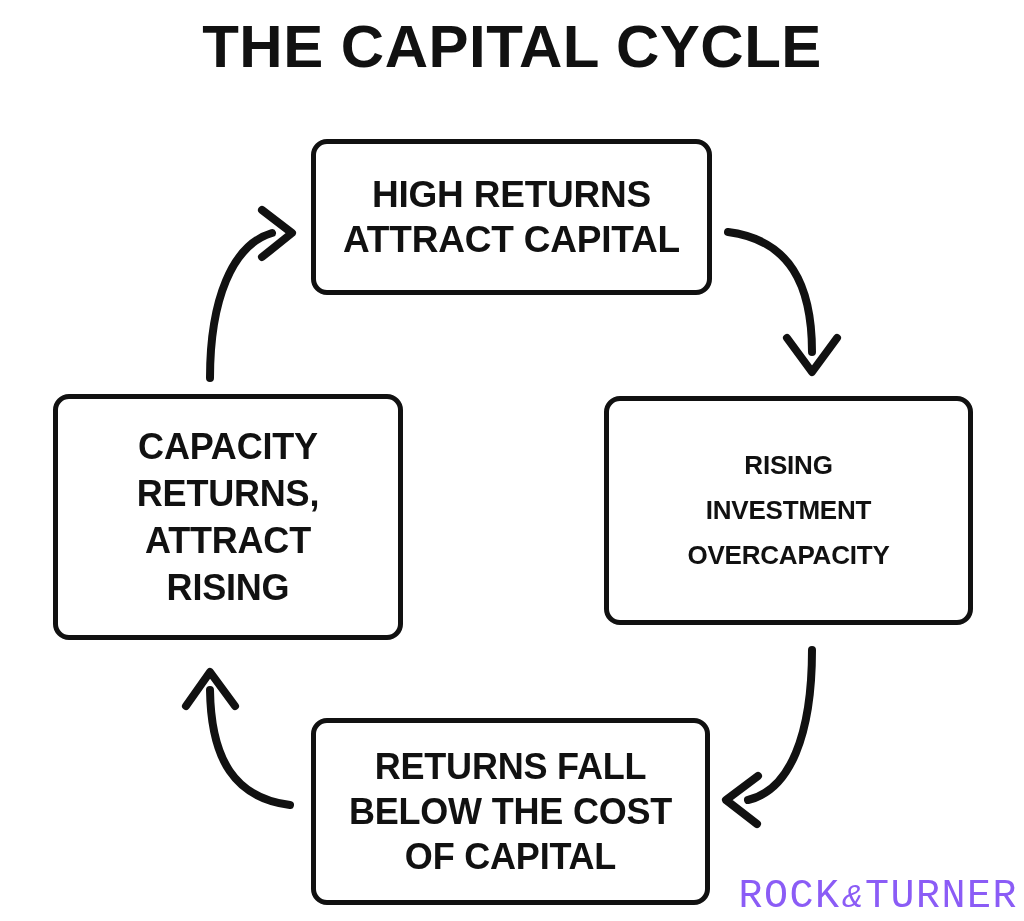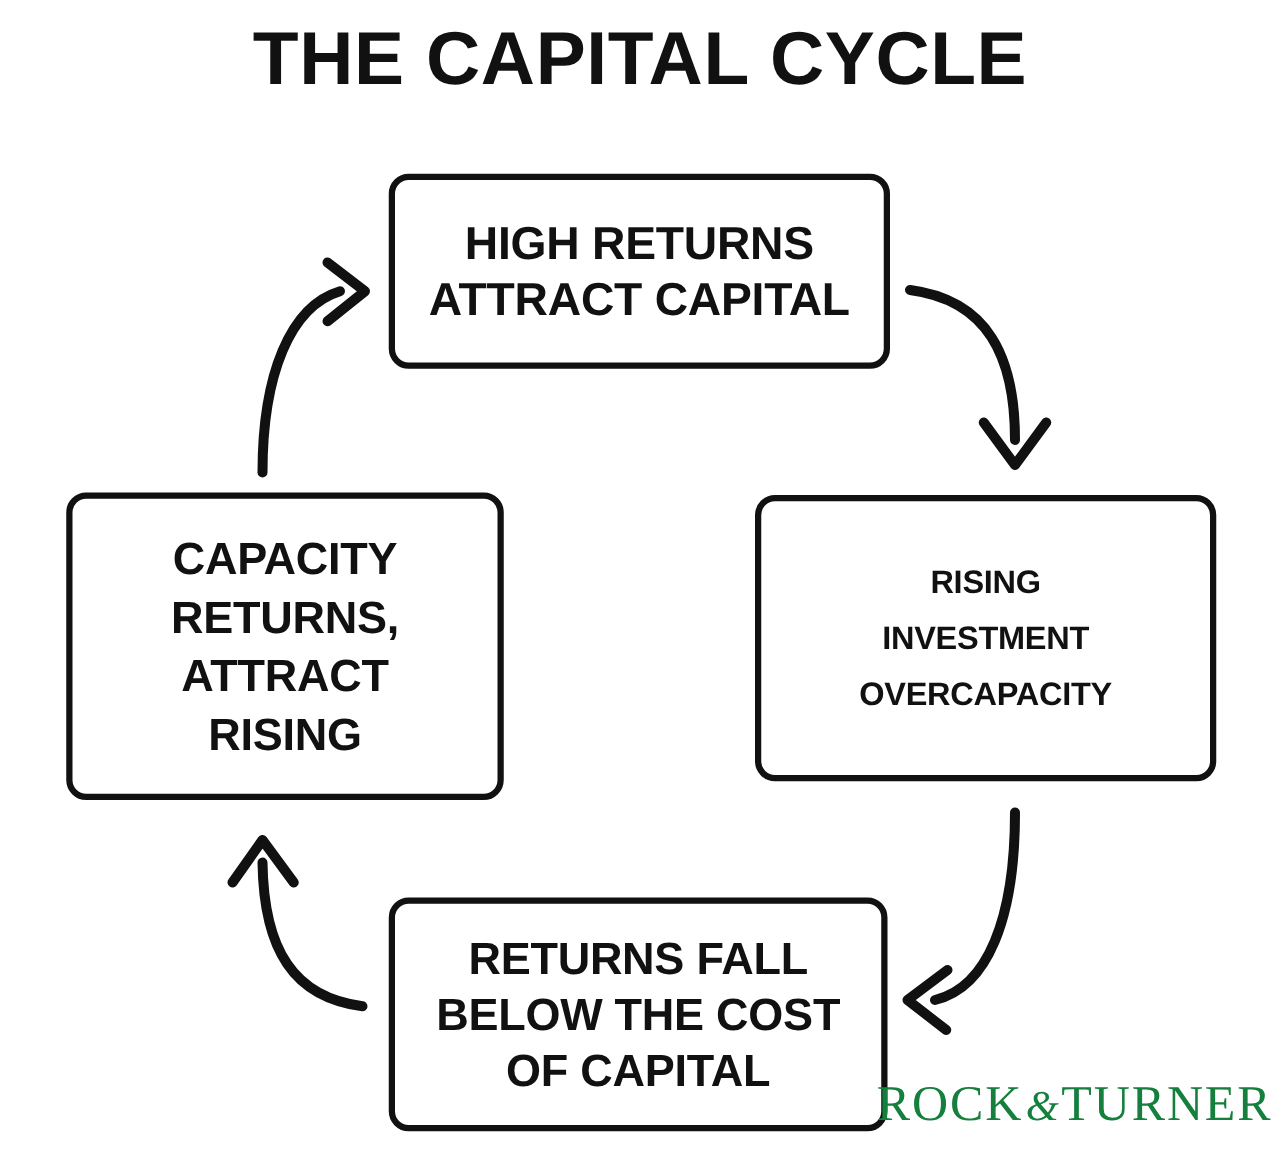--- a/index.html
+++ b/index.html
@@ -102,26 +102,26 @@
     stroke: #111111;
     stroke-width: 8;
     stroke-linecap: round;
     stroke-linejoin: round;
   }
 
   
   .watermark {
     position: absolute;
     right: 6px;
-    bottom: 12px;
-    font-family: Liberation Serif, serif;
+    bottom: 0;
+    font-family: Liberation Mono, monospace;
     font-size: 40px;
     line-height: 46px;
     letter-spacing: 1.5px;
-    color: #15803d;
+    color: #8b5cf6;
     white-space: nowrap;
   }
   .watermark .amp {
     font-style: italic;
     font-size: 34px;
     letter-spacing: 0;
     padding: 0 2px;
   }
 </style>
 </head>

